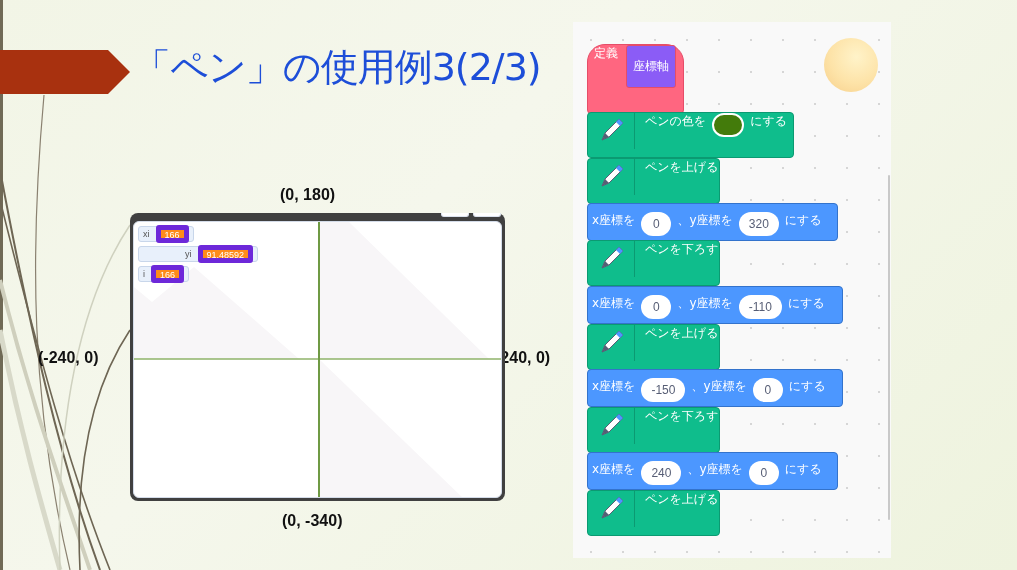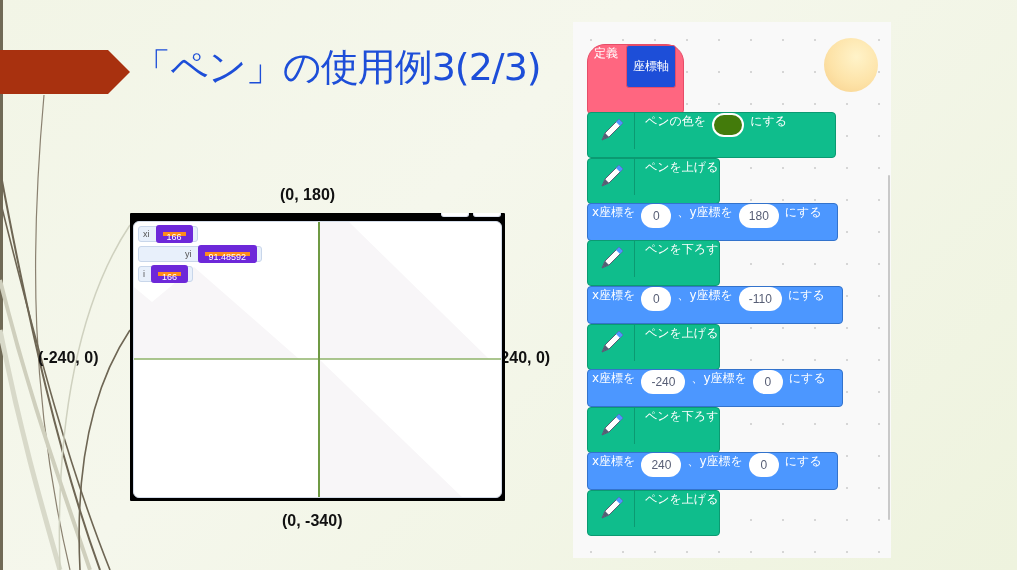--- a/index.html
+++ b/index.html
@@ -17,37 +17,37 @@
     font-family: "DejaVu Sans", sans-serif; font-weight: normal; letter-spacing: -1px; white-space: nowrap;
   }
   .coord-label {
     position: absolute; font-family: "Liberation Sans", sans-serif; font-weight: bold;
     font-size: 16px; color: #111; white-space: nowrap;
   }
 
   
   .stage-frame {
     position: absolute; left: 130px; top: 213px; width: 375px; height: 288px;
-    background: #000000; border-radius: 1px;
+    background: #404040; border-radius: 8px;
   }
   .stage-tabs { position: absolute; right: 4px; top: 0; display: flex; gap: 4px; }
   .stage-tabs div { width: 28px; height: 4px; border: 1px solid #dce3ee; border-top: none; border-radius: 0 0 3px 3px; background: #fff; }
   .stage {
     position: absolute; left: 3px; top: 8px; width: 369px; height: 277px;
     background: #fff; border: 1px solid #d4dce9; border-radius: 6px; overflow: hidden;
   }
   .stage svg.bg { position: absolute; left: 0; top: 0; }
   .monitor {
     position: absolute; left: 4px; height: 16px; display: flex; align-items: center;
     background: #e8f0fb; border: 1px solid #c8d6ea; border-radius: 3px; padding: 0 4px; gap: 6px;
     font-size: 9px; color: #555;
   }
   .monitor .val {
     background: #ff8c1a; color: #fff; border-radius: 3px; padding: 0 4px; height: 18px; line-height: 11px;
-    font-size: 9px; border: 7px solid #6d28d9;
+    font-size: 9px; border: 5px solid #6d28d9;
   }
 
   
   .code-area {
     position: absolute; left: 573px; top: 22px; width: 318px; height: 536px;
     background-color: #f9f9f9;
     background-image: radial-gradient(circle, #d6d6d6 1px, transparent 1.3px);
     background-size: 32px 32px; background-position: 2px 2px;
   }
   .scrollbar { position: absolute; left: 888px; top: 175px; width: 2px; height: 345px; background: #c9c9c9; border-radius: 1px; }
@@ -57,30 +57,30 @@
   }
   .block {
     position: absolute; display: flex; align-items: flex-start; color: #fff; font-size: 12px;
     font-family: "DejaVu Sans", sans-serif; white-space: nowrap;
   }
   .hat {
     left: 587px; top: 44px; width: 97px; height: 70px; background: #ff6680; border: 1px solid #e64d68;
     border-radius: 18px 18px 4px 4px; padding: 0 0 0 6px;
   }
   .hat .proto {
-    margin-left: 8px; background: #1d4ed8; border: 1px solid #e64d68; border-radius: 3px; padding: 12px 6px;
+    margin-left: 8px; background: #8b5cf6; border: 1px solid #e64d68; border-radius: 3px; padding: 12px 6px;
     font-size: 12px;
   }
   .pen-block {
     height: 46px; background: #0fbd8c; border: 1px solid #0b9a72; border-radius: 4px; padding-left: 8px;
   }
   .pen-block .pen-icon { width: 32px; height: 32px; margin-right: 6px; }
   .pen-block .sep { width: 1px; height: 36px; background: #0b9a72; margin-right: 10px; }
   .motion-block {
-    height: 38px; background: #4c97ff; border: 1px solid #3373cc; border-radius: 4px; padding: 0 6px 0 4px;
+    height: 38px; background: #4c97ff; border: 1px solid #3373cc; border-radius: 4px; padding: 8px 6px 0 4px;
   }
   .pill {
     background: #fff; color: #575e75; border-radius: 14px; height: 24px; line-height: 24px;
     padding: 0 10px; margin: 0 6px; font-size: 12px; min-width: 30px; text-align: center;
     font-family: "Liberation Sans", sans-serif;
   }
   .color-pill {
     width: 32px; height: 24px; border-radius: 12px; background: #437b0b; border: 2px solid #fff; margin: 0 6px;
   }
 </style>
@@ -139,21 +139,21 @@
 
 <div class="code-area"></div>
 <div class="scrollbar"></div>
 <div class="sprite-ball"></div>
 
 <div class="block hat">
   <span>定義</span>
   <span class="proto">座標軸</span>
 </div>
 
-<div class="block pen-block" style="left:587px; top:112px; width:249px;">
+<div class="block pen-block" style="left:587px; top:112px; width:207px;">
   <svg class="pen-icon" viewBox="0 0 32 32">
       <path d="M6 27 L9 20 L23 6 L27 10 L13 24 Z" fill="#fff" stroke="#575e75" stroke-width="1"></path>
       <path d="M20 9 L23 6 L27 10 L24 13 Z" fill="#4c97ff"></path>
       <path d="M6 27 L9 20 L13 24 Z" fill="#575e75"></path>
     </svg>
   <div class="sep"></div>
   <span>ペンの色を</span>
   <span class="color-pill"></span>
   <span>にする</span>
 </div>
@@ -165,21 +165,21 @@
       <path d="M6 27 L9 20 L13 24 Z" fill="#575e75"></path>
     </svg>
   <div class="sep"></div>
   <span>ペンを上げる</span>
 </div>
 
 <div class="block motion-block" style="left:587px; top:203px; width:251px;">
   <span>x座標を</span>
   <span class="pill">0</span>
   <span>、y座標を</span>
-  <span class="pill">180</span>
+  <span class="pill">320</span>
   <span>にする</span>
 </div>
 
 <div class="block pen-block" style="left:587px; top:240px; width:133px;">
   <svg class="pen-icon" viewBox="0 0 32 32">
       <path d="M6 27 L9 20 L23 6 L27 10 L13 24 Z" fill="#fff" stroke="#575e75" stroke-width="1"></path>
       <path d="M20 9 L23 6 L27 10 L24 13 Z" fill="#4c97ff"></path>
       <path d="M6 27 L9 20 L13 24 Z" fill="#575e75"></path>
     </svg>
   <div class="sep"></div>
@@ -199,21 +199,21 @@
       <path d="M6 27 L9 20 L23 6 L27 10 L13 24 Z" fill="#fff" stroke="#575e75" stroke-width="1"></path>
       <path d="M20 9 L23 6 L27 10 L24 13 Z" fill="#4c97ff"></path>
       <path d="M6 27 L9 20 L13 24 Z" fill="#575e75"></path>
     </svg>
   <div class="sep"></div>
   <span>ペンを上げる</span>
 </div>
 
 <div class="block motion-block" style="left:587px; top:369px; width:256px;">
   <span>x座標を</span>
-  <span class="pill">-240</span>
+  <span class="pill">-150</span>
   <span>、y座標を</span>
   <span class="pill">0</span>
   <span>にする</span>
 </div>
 
 <div class="block pen-block" style="left:587px; top:407px; width:133px;">
   <svg class="pen-icon" viewBox="0 0 32 32">
       <path d="M6 27 L9 20 L23 6 L27 10 L13 24 Z" fill="#fff" stroke="#575e75" stroke-width="1"></path>
       <path d="M20 9 L23 6 L27 10 L24 13 Z" fill="#4c97ff"></path>
       <path d="M6 27 L9 20 L13 24 Z" fill="#575e75"></path>

